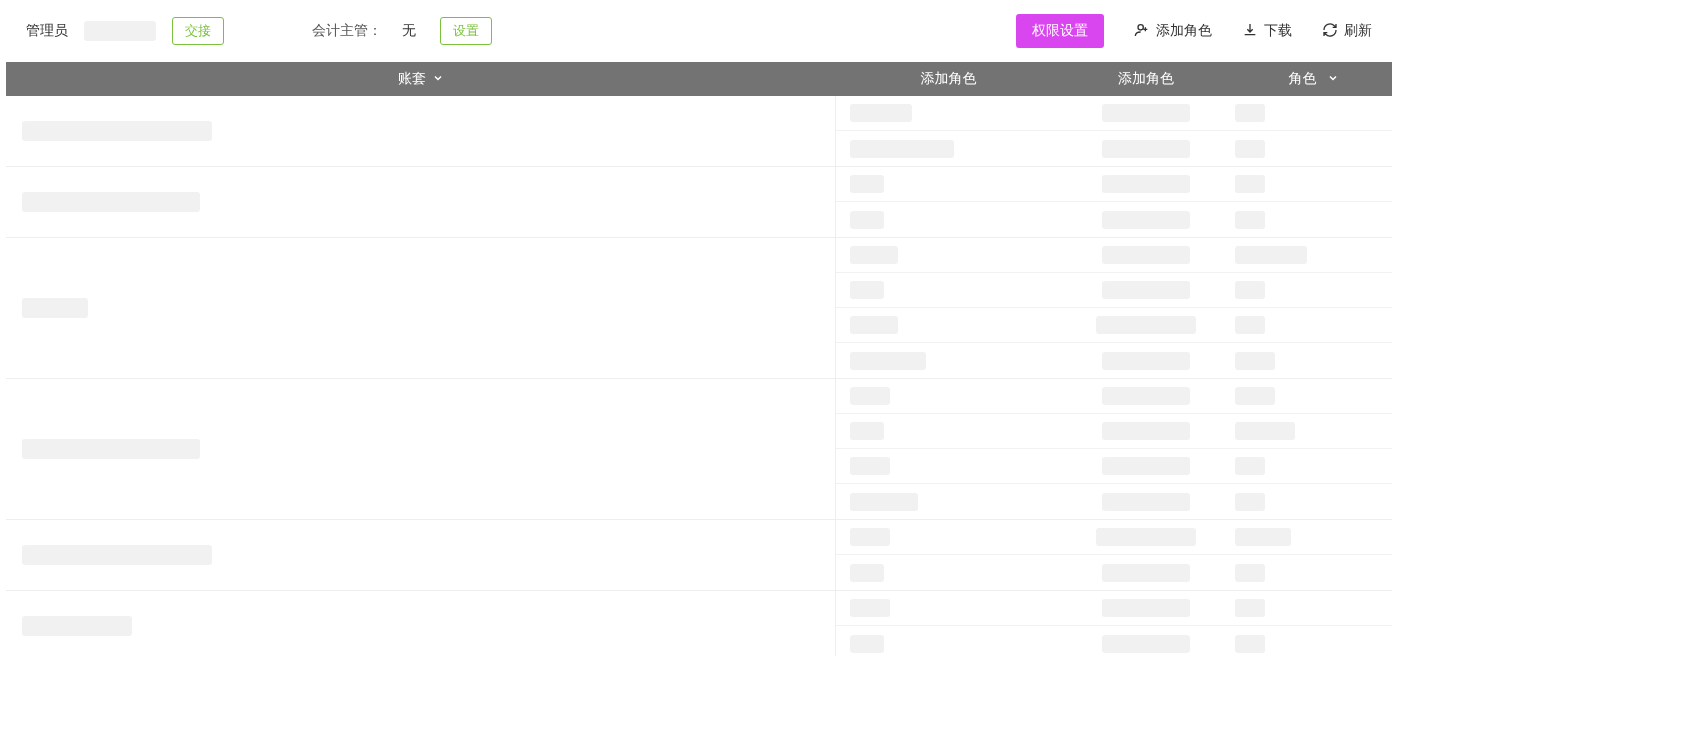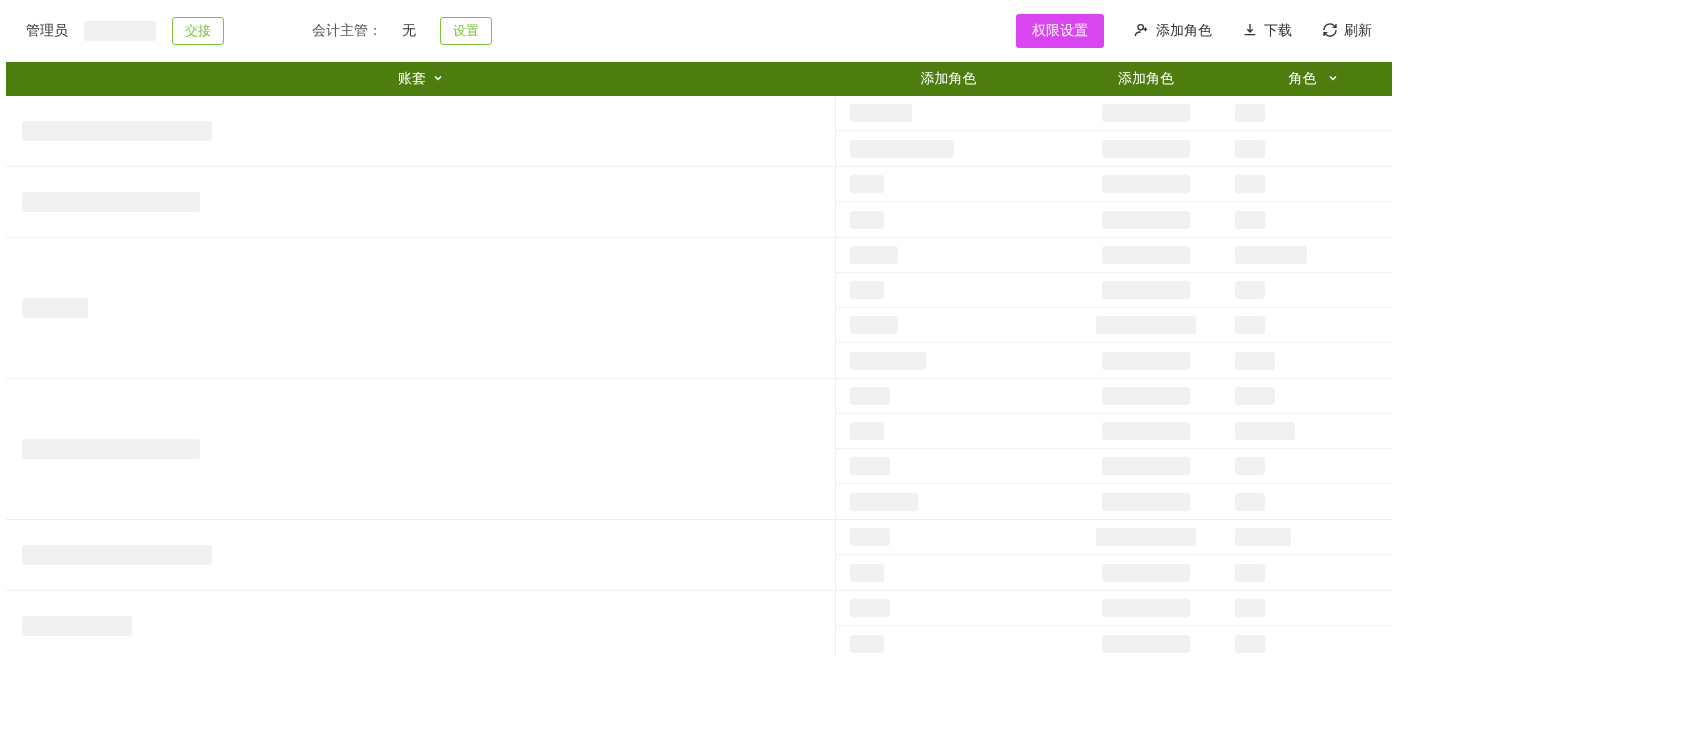--- a/index.html
+++ b/index.html
@@ -13,21 +13,21 @@
     .mgr-redact { width: 72px; height: 20px; background: #f1f1f1; border-radius: 3px; }
     .btn-outline { border: 1px solid #7ac23c; color: #7ac23c; background: #fff; border-radius: 3px; padding: 4px 12px; font-size: 13px; cursor: pointer; }
     .sup-label { color: #555; margin-left: 72px; }
     .sup-none { margin: 0 8px 0 4px; }
     .top-right { margin-left: auto; display: flex; align-items: center; gap: 30px; }
     .btn-primary { background: #d946ef; color: #fff; border: none; border-radius: 3px; padding: 8px 16px; font-size: 14px; cursor: pointer; }
     .link-action { display: flex; align-items: center; gap: 6px; color: #333; cursor: pointer; }
     .link-action svg { width: 16px; height: 16px; }
 
     
-    .thead { display: flex; background: #4d7c0f; color: #fff; font-size: 14px; height: 34px; align-items: center; margin: 0 6px; }
+    .thead { display: flex; background: #737373; color: #fff; font-size: 14px; height: 34px; align-items: center; margin: 0 6px; }
     .col-account { flex: 0 0 830px; text-align: center; display: flex; justify-content: center; align-items: center; gap: 6px; }
     .col-username { flex: 0 0 225px; text-align: center; }
     .col-useracct { flex: 0 0 170px; text-align: center; }
     .col-role { flex: 0 0 165px; text-align: center; display: flex; justify-content: center; align-items: center; gap: 10px; }
     .col-op { flex: 1; text-align: center; }
     .chev { width: 12px; height: 12px; }
 
     
     .tbody { margin: 0 6px; height: 560px; overflow-y: auto; position: relative; }
     .row-group { display: flex; border-bottom: 1px solid #eee; }

